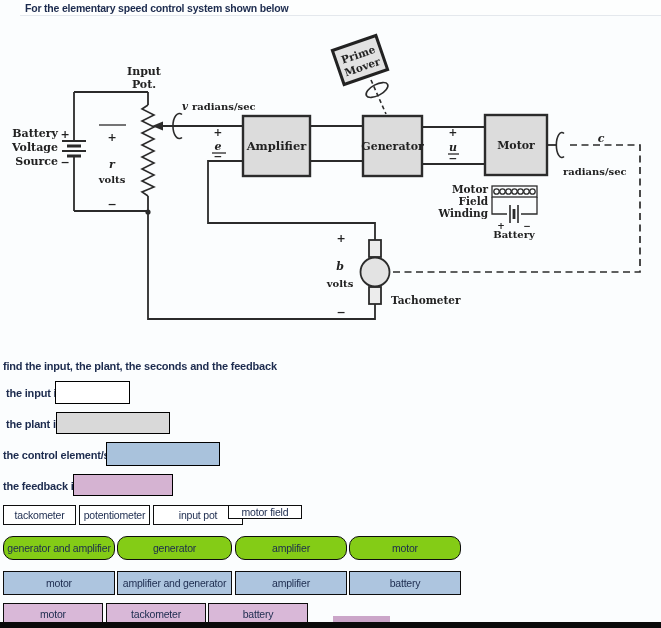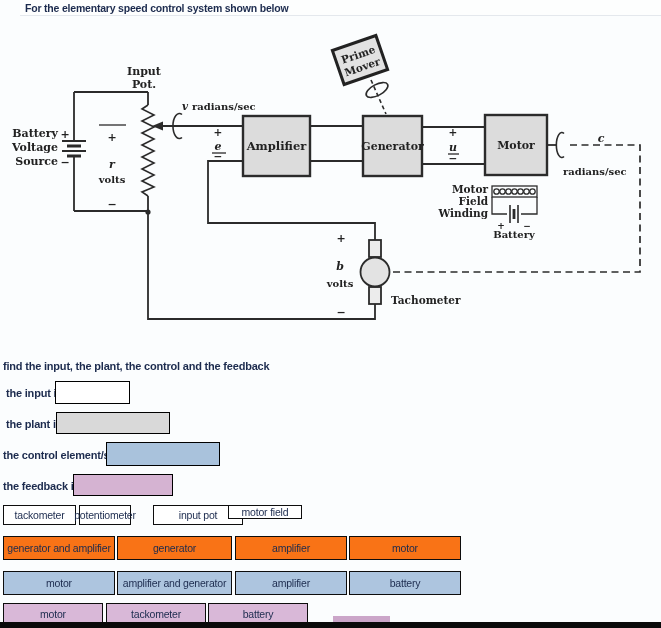--- a/index.html
+++ b/index.html
@@ -11,21 +11,21 @@
   .dt{font-family:"DejaVu Serif",serif;font-weight:bold;fill:#222222;}
   .it{font-style:italic;}
   .prompt{position:absolute;left:3px;top:360px;font-size:11px;font-weight:bold;color:#1c2b4e;letter-spacing:-0.2px;z-index:2;}
   .flabel{position:absolute;font-size:11px;font-weight:bold;color:#1c2b4e;letter-spacing:-0.2px;z-index:2;}
   .abox{position:absolute;box-sizing:border-box;border:1.5px solid #000;z-index:2;}
   .opt{position:absolute;box-sizing:border-box;border:1.5px solid #0d0d0d;z-index:3;
        display:flex;align-items:center;justify-content:center;
        font-family:"Liberation Sans",sans-serif;font-size:10.5px;font-weight:normal;
        color:#1c2b4e;letter-spacing:-0.2px;padding:0;cursor:pointer;}
   .opt.w{background:#ffffff;}
-  .opt.g{background:#f97316;}
+  .opt.g{background:#84cc16;border-radius:10px;}
   .opt.b{background:#adc5df;}
   .opt.p{background:#d9b8d8;}
   .fragment{position:absolute;left:333px;top:616px;width:57px;height:10px;background:#cba6c9;z-index:2;}
   .bottombar{position:absolute;left:0;top:622px;width:661px;height:6px;background:#0a0a0a;z-index:5;}
 </style>
 </head>
 <body>
 
 <div class="page">
 
@@ -133,36 +133,36 @@
     <text class="dt" x="527" y="229" font-size="9" text-anchor="middle">−</text>
     <text class="dt" x="514" y="238" font-size="10" text-anchor="middle">Battery</text>
 
     <text class="dt" x="341" y="242" font-size="11" text-anchor="middle">+</text>
     <text class="dt it" x="340" y="270" font-size="11" text-anchor="middle">b</text>
     <text class="dt" x="340" y="287" font-size="10" text-anchor="middle">volts</text>
     <text class="dt" x="341" y="316" font-size="11" text-anchor="middle">−</text>
     <text class="dt" x="391" y="304" font-size="10.5" text-anchor="start">Tachometer</text>
   </svg>
 
-  <div class="prompt">find the input, the plant, the control and the feedback</div>
+  <div class="prompt">find the input, the plant, the seconds and the feedback</div>
 
   <div class="flabel" style="left:6px;top:387px;">the input is</div>
   <div class="abox" style="left:55px;top:381px;width:75px;height:23px;background:#ffffff;"></div>
 
   <div class="flabel" style="left:6px;top:418px;">the plant is</div>
   <div class="abox" style="left:56px;top:412px;width:114px;height:22px;background:#d9d9d9;"></div>
 
   <div class="flabel" style="left:3px;top:449px;">the control element/s</div>
   <div class="abox" style="left:106px;top:442px;width:114px;height:24px;background:#a9c2dc;"></div>
 
   <div class="flabel" style="left:3px;top:480px;">the feedback is</div>
   <div class="abox" style="left:73px;top:474px;width:100px;height:22px;background:#d5b3d2;"></div>
 
   <button class="opt w" style="left:3px;top:505px;width:73px;height:20px;">tackometer</button>
-  <button class="opt w" style="left:79px;top:505px;width:52px;height:20px;">potentiometer</button>
+  <button class="opt w" style="left:79px;top:505px;width:71px;height:20px;">potentiometer</button>
   <button class="opt w" style="left:153px;top:505px;width:90px;height:20px;">input pot</button>
   <button class="opt w" style="left:228px;top:505px;width:74px;height:14px;">motor field</button>
 
   <button class="opt g" style="left:3px;top:536px;width:112px;height:24px;">generator and amplifier</button>
   <button class="opt g" style="left:117px;top:536px;width:115px;height:24px;">generator</button>
   <button class="opt g" style="left:235px;top:536px;width:112px;height:24px;">amplifier</button>
   <button class="opt g" style="left:349px;top:536px;width:112px;height:24px;">motor</button>
 
   <button class="opt b" style="left:3px;top:571px;width:112px;height:24px;">motor</button>
   <button class="opt b" style="left:117px;top:571px;width:115px;height:24px;">amplifier and generator</button>

